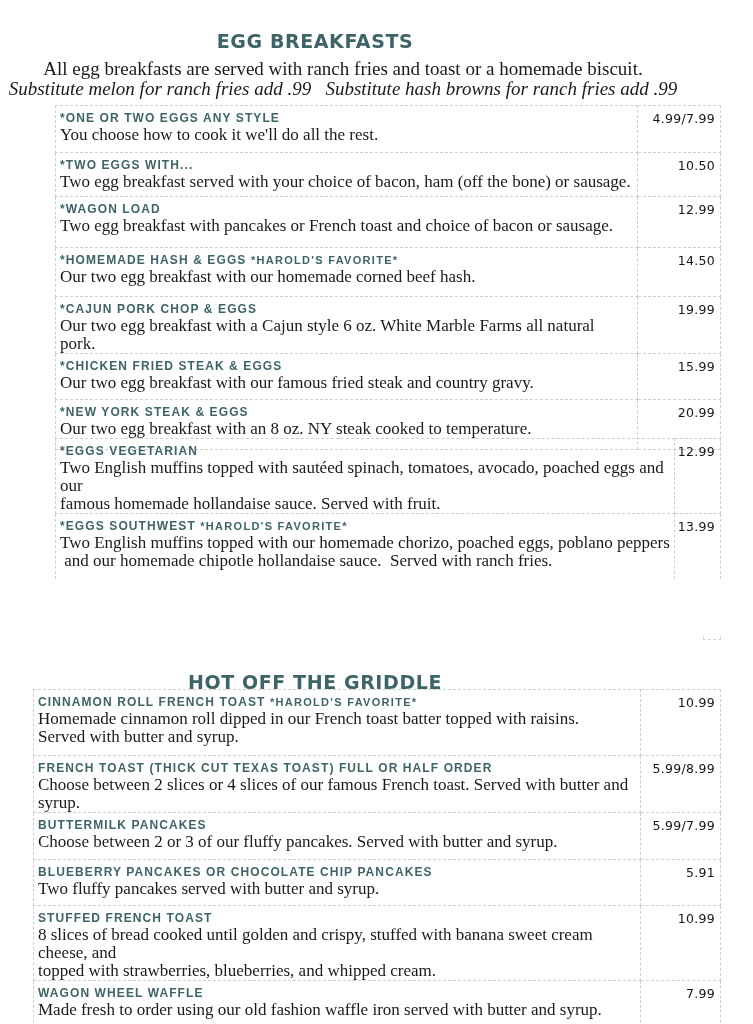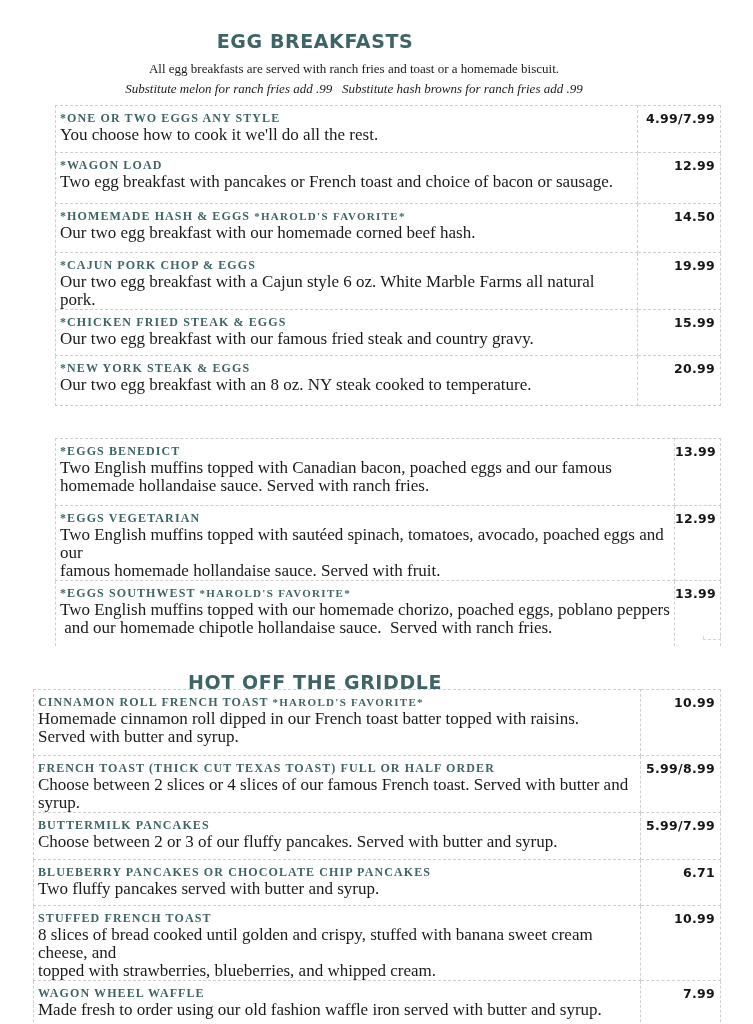--- a/index.html
+++ b/index.html
@@ -25,49 +25,48 @@
       font-size: 19px;
       letter-spacing: 0.6px;
       color: #3d6466;
       margin: 0;
     }
     .intro {
       position: absolute;
       left: 0;
       width: 686px;
       text-align: center;
-      font-size: 13px;
+      font-size: 19px;
       line-height: 20px;
       color: #1a1a1a;
-      padding-left: 11px;
     }
     .menu-table {
       position: absolute;
       border-collapse: collapse;
       table-layout: fixed;
     }
     .menu-table td {
       border: 1px dashed #cfcfcf;
       vertical-align: top;
       padding: 0;
     }
     .menu-table td.item-cell {
       padding: 4px 4px 0 4px;
     }
     .menu-table td.price-cell {
       text-align: right;
       padding: 5px 5px 0 0;
       font-family: "DejaVu Sans", "Liberation Sans", sans-serif;
-      font-weight: bold;
+      font-weight: normal;
       font-size: 12.5px;
       color: #151515;
       letter-spacing: 0.3px;
     }
     .item-name {
-      font-family: Liberation Serif, serif;
+      font-family: Liberation Sans, sans-serif;
       font-size: 12px;
       letter-spacing: 1.1px;
       color: #3d6466;
       line-height: 16px;
       font-weight: 600;
     }
     .item-name .fav {
       font-weight: bold;
       font-size: 11px;
       letter-spacing: 1.3px;
@@ -96,20 +95,27 @@
       <col style="width:83px">
     </colgroup>
   <tbody>
       <tr style="height:47px">
     <td class="item-cell">
       <div class="item-name">*ONE OR TWO EGGS ANY STYLE</div>
       <div class="item-desc">You choose how to cook it we'll do all the rest.</div>
     </td>
     <td class="price-cell">4.99/7.99</td>
   </tr>
+  <tr style="height:44px">
+    <td class="item-cell">
+      <div class="item-name">*TWO EGGS WITH...</div>
+      <div class="item-desc">Two egg breakfast served with your choice of bacon, ham (off the bone) or sausage.</div>
+    </td>
+    <td class="price-cell">10.50</td>
+  </tr>
   <tr style="height:51px">
     <td class="item-cell">
       <div class="item-name">*WAGON LOAD</div>
       <div class="item-desc">Two egg breakfast with pancakes or French toast and choice of bacon or sausage.</div>
     </td>
     <td class="price-cell">12.99</td>
   </tr>
   <tr style="height:49px">
     <td class="item-cell">
       <div class="item-name"><span style="white-space:pre">*HOMEMADE HASH &amp; EGGS </span><span class="fav">*HAROLD'S FAVORITE*</span></div>
@@ -140,28 +146,20 @@
   </tr>
 </tbody>
   </table>
 
 <table class="menu-table" style="left:55px; top:438px; width:665px;">
   <colgroup>
       <col style="width:619px">
       <col style="width:46px">
     </colgroup>
   <tbody>
-      <tr style="height:67px">
-    <td class="item-cell">
-      <div class="item-name">*EGGS BENEDICT</div>
-      <div class="item-desc">Two English muffins topped with Canadian bacon, poached eggs and our famous</div>
-      <div class="item-desc">homemade hollandaise sauce.  Served with ranch fries.</div>
-    </td>
-    <td class="price-cell">13.99</td>
-  </tr>
   <tr style="height:66px">
     <td class="item-cell">
       <div class="item-name">*EGGS VEGETARIAN</div>
       <div class="item-desc">Two English muffins topped with sautéed spinach, tomatoes, avocado, poached eggs and our</div>
       <div class="item-desc">famous homemade hollandaise sauce.  Served with fruit.</div>
     </td>
     <td class="price-cell">12.99</td>
   </tr>
   <tr style="height:65px">
     <td class="item-cell" style="border-bottom:none;">
@@ -203,21 +201,21 @@
       <div class="item-name">BUTTERMILK PANCAKES</div>
       <div class="item-desc">Choose between 2 or 3 of our fluffy pancakes. Served with butter and syrup.</div>
     </td>
     <td class="price-cell">5.99/7.99</td>
   </tr>
   <tr style="height:46px">
     <td class="item-cell">
       <div class="item-name">BLUEBERRY PANCAKES OR CHOCOLATE CHIP PANCAKES</div>
       <div class="item-desc">Two fluffy pancakes served with butter and syrup.</div>
     </td>
-    <td class="price-cell">6.71</td>
+    <td class="price-cell">5.91</td>
   </tr>
   <tr style="height:62px">
     <td class="item-cell">
       <div class="item-name">STUFFED FRENCH TOAST</div>
       <div class="item-desc">8 slices of bread cooked until golden and crispy, stuffed with banana sweet cream cheese, and</div>
       <div class="item-desc">topped with strawberries, blueberries, and whipped cream.</div>
     </td>
     <td class="price-cell">10.99</td>
   </tr>
   <tr style="height:46px">

